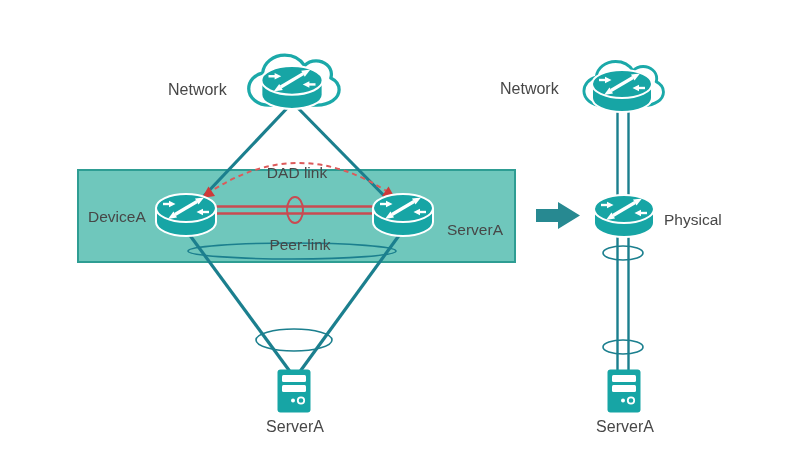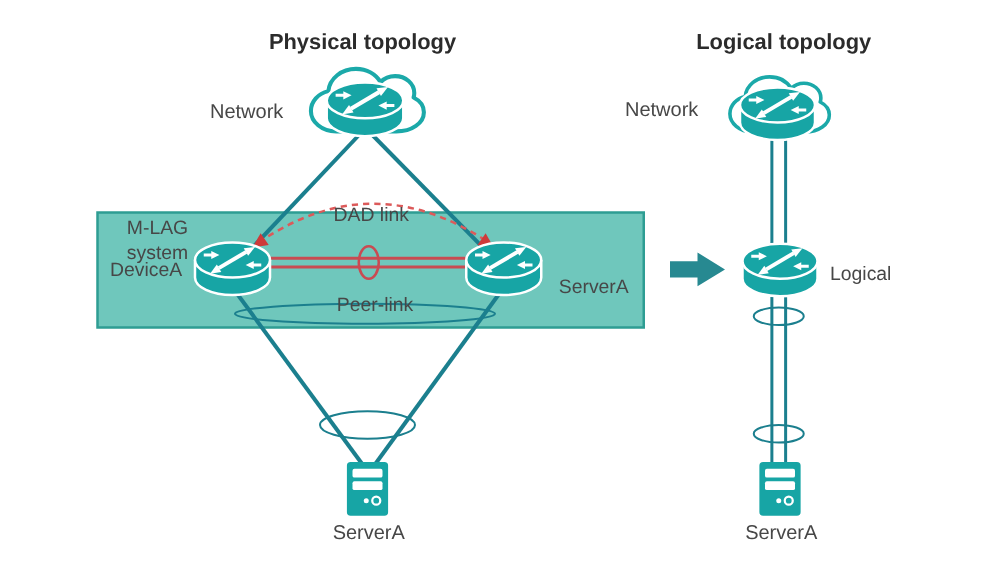--- a/index.html
+++ b/index.html
@@ -104,34 +104,28 @@
     <use href="#sym-router" x="154" y="192" width="64" height="46"></use>
     <use href="#sym-router" x="371" y="192" width="64" height="46"></use>
     <use href="#sym-router" x="592" y="193" width="64" height="46"></use>
 
     <use href="#sym-server" x="277" y="369" width="34" height="44"></use>
     <use href="#sym-server" x="607" y="369" width="34" height="44"></use>
 
     <polygon class="arrow" points="536,209 558,209 558,202 580,215.5 558,229 558,222 536,222"></polygon>
   </svg>
 
-  <div class="title" style="left:290px;top:23px;">Physical topology</div>
-  <div class="title" style="left:627px;top:23px;">Logical topology</div>
 
   <div class="lbl right-align" style="left:168px;top:81px;width:72px;font-size:16px;">Network</div>
   <div class="lbl right-align" style="left:500px;top:80px;width:72px;font-size:16px;">Network</div>
 
-  <div class="lbl mlag-lbl" style="left:90px;top:173px;">
-    <div>M-LAG</div>
-    <div>system</div>
-  </div>
 
   <div class="lbl" style="left:88px;top:208px;">DeviceA</div>
   <div class="lbl" style="left:447px;top:221px;">ServerA</div>
-  <div class="lbl" style="left:664px;top:211px;">Logical</div>
+  <div class="lbl" style="left:664px;top:211px;">Physical</div>
 
   <div class="lbl centered" style="left:297px;top:164px;">DAD link</div>
   <div class="lbl centered" style="left:300px;top:224px;margin-top:12px;">Peer-link</div>
 
   <div class="lbl centered" style="left:295px;top:418px;font-size:16px;">ServerA</div>
   <div class="lbl centered" style="left:625px;top:418px;font-size:16px;">ServerA</div>
 
 </div>
 
 </body></html>

